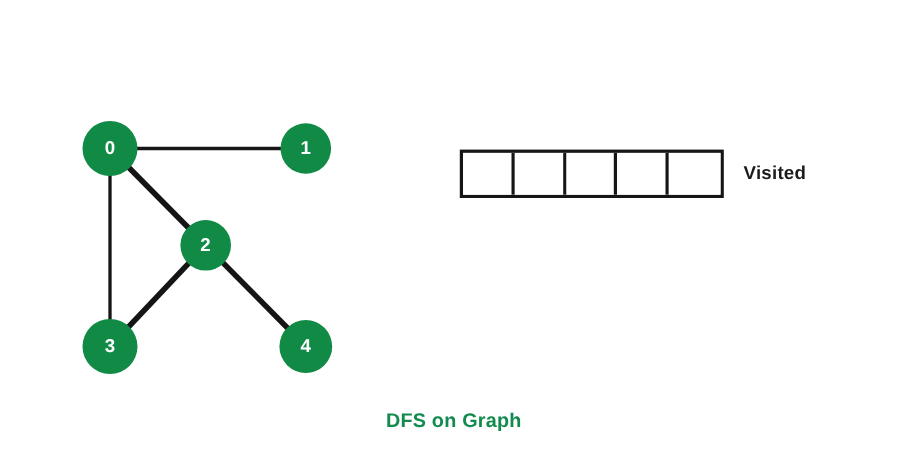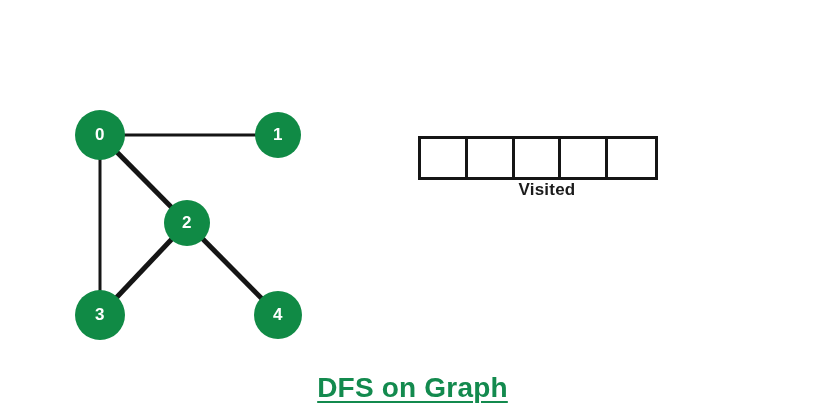--- a/index.html
+++ b/index.html
@@ -91,24 +91,23 @@
   
   .caption {
     position: absolute;
     left: 0;
     top: 372px;
     width: 825px;
     text-align: center;
   }
   .caption-text {
     display: inline-block;
-    font-size: 28px;
+    font-size: 18px;
     font-weight: bold;
     color: #138a4e;
-    text-decoration: underline;
     text-underline-offset: 4px;
     text-decoration-thickness: 2px;
     letter-spacing: 0.2px;
     font-family: "Liberation Sans", sans-serif;
   }
 </style>
 </head>
 <body>
 
 <div id="canvas">
@@ -132,21 +131,21 @@
     </svg>
     <div id="node-label-layer">
         <div class="node-label" style="left: 100px; top: 135px; color: rgb(255, 255, 255);">0</div>
         <div class="node-label" style="left: 278px; top: 135px; color: rgb(255, 255, 255);">1</div>
         <div class="node-label" style="left: 187px; top: 223px; color: rgb(255, 255, 255);">2</div>
         <div class="node-label" style="left: 100px; top: 315px; color: rgb(255, 255, 255);">3</div>
         <div class="node-label" style="left: 278px; top: 315px; color: rgb(255, 255, 255);">4</div>
       </div>
   </div>
 
-  <div class="array-row" id="row-visited" style="left: 418px; top: 136px; flex-direction: column;">
+  <div class="array-row" id="row-visited" style="left: 418px; top: 136px;">
     <div class="cells" id="cells-visited">
         <div class="cell"></div>
         <div class="cell"></div>
         <div class="cell"></div>
         <div class="cell"></div>
         <div class="cell"></div>
       </div>
     <div class="array-label">Visited</div>
   </div>
 

